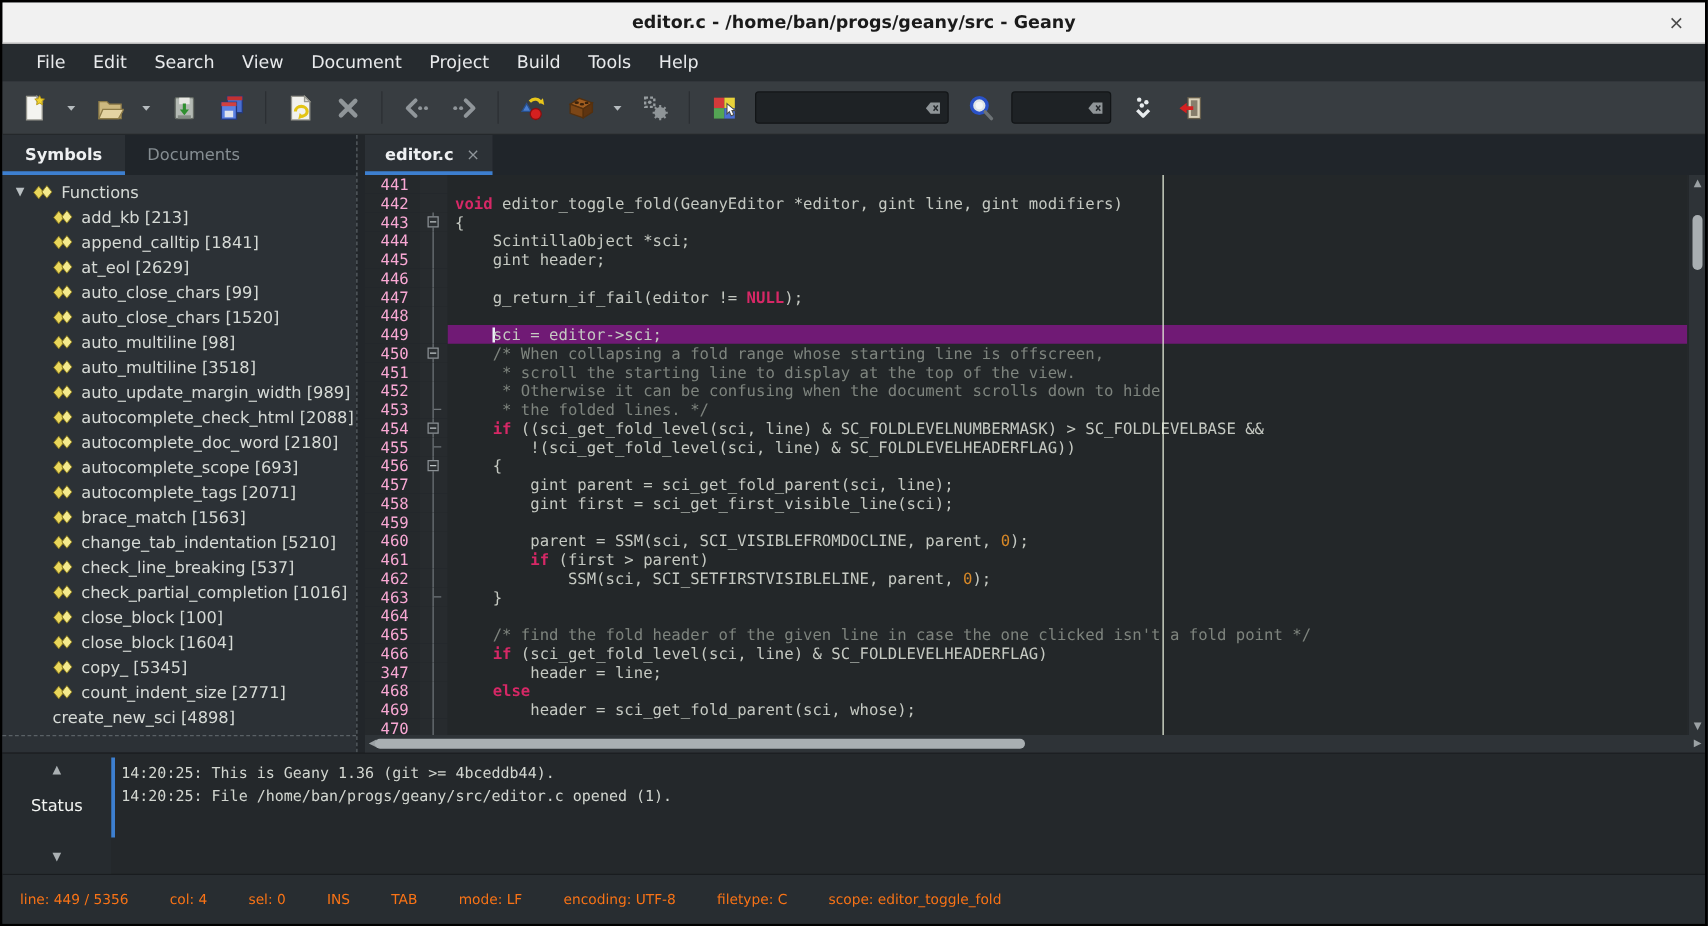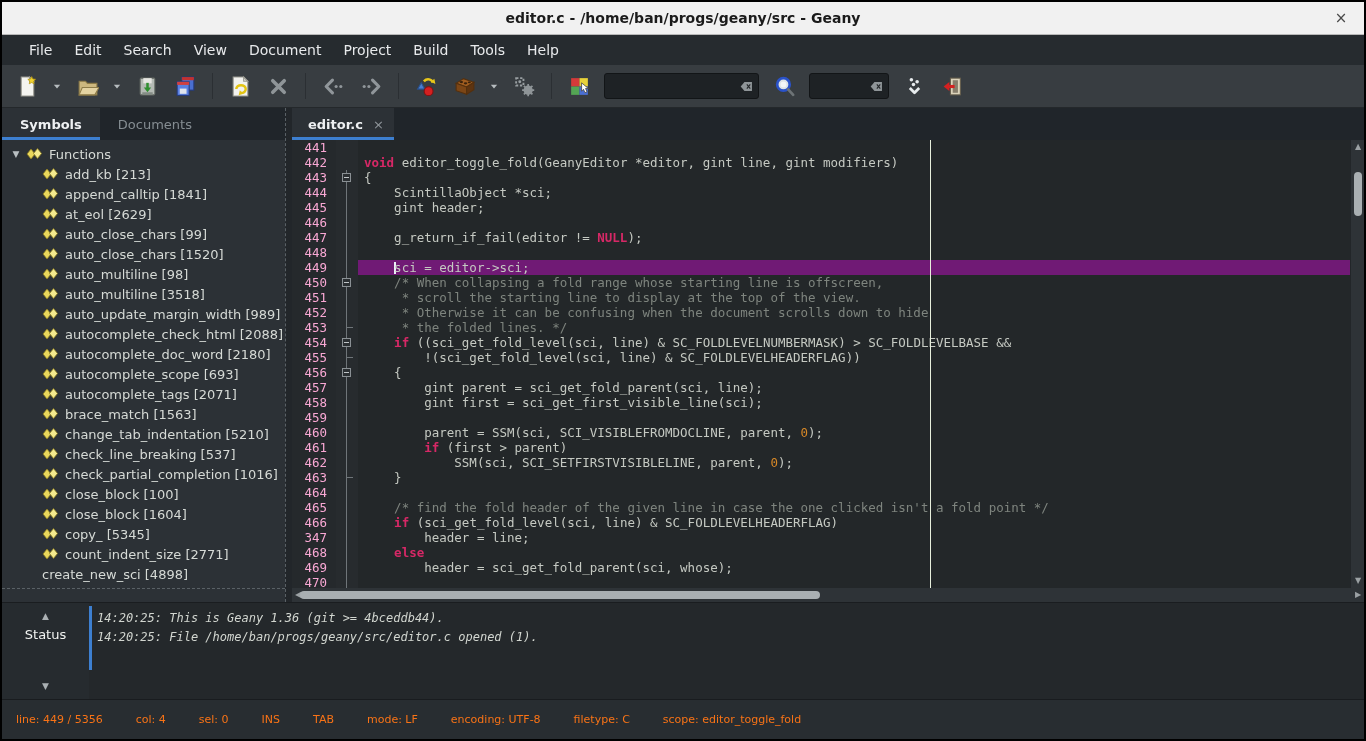--- a/index.html
+++ b/index.html
@@ -77,22 +77,22 @@
   .hscroll { flex:1 1 auto; background:#2e3337; position:relative; }
   .hscroll .arr { position:absolute; top:0; width:12px; height:14px; color:#9ba1a4; font-size:8px; text-align:center; line-height:14px; }
   .hscroll .thumb { position:absolute; top:3px; height:8px; border-radius:4px; background:#a9afb2; }
 
   
   .bottom-panel { height:97px; background:#24282b; border-top:1px solid #1a1d20; display:flex; flex:0 0 auto; }
   .msg-tabs { width:87px; background:#262b2f; position:relative; flex:0 0 auto; }
   .msg-tabs .scroll-up, .msg-tabs .scroll-down { position:absolute; left:0; right:0; text-align:center; color:#aab0b3; font-size:9px; }
   .msg-tabs .scroll-up { top:8px; }
   .msg-tabs .scroll-down { bottom:8px; }
-  .msg-tab-label { position:absolute; top:24px; left:0; right:0; text-align:center; color:#f2f4f2; font-size:13px; }
-  .msg-area { flex:1 1 auto; position:relative; padding:6px 0 0 8px;font-style:italic; }
+  .msg-tab-label { position:absolute; top:35px; left:0; right:0; text-align:center; color:#f2f4f2; font-size:13px; }
+  .msg-area { flex:1 1 auto; position:relative; padding:6px 0 0 8px; }
   .msg-bar { position:absolute; left:0; top:3px; width:3px; height:64px; background:#3d7fd0; }
   .msg-line { font-family:"DejaVu Sans Mono", monospace; font-size:12px; line-height:19px; color:#d2d6d0; white-space:pre; }
 
   
   .statusbar { height:40px; background:#282d31; border-top:1px solid #191c1f; display:flex; align-items:center; padding-left:14px; flex:0 0 auto; }
   .sb-item { color:#f97316; font-size:11px; margin-right:33px; white-space:nowrap; }
 </style>
 </head>
 <body>
 

